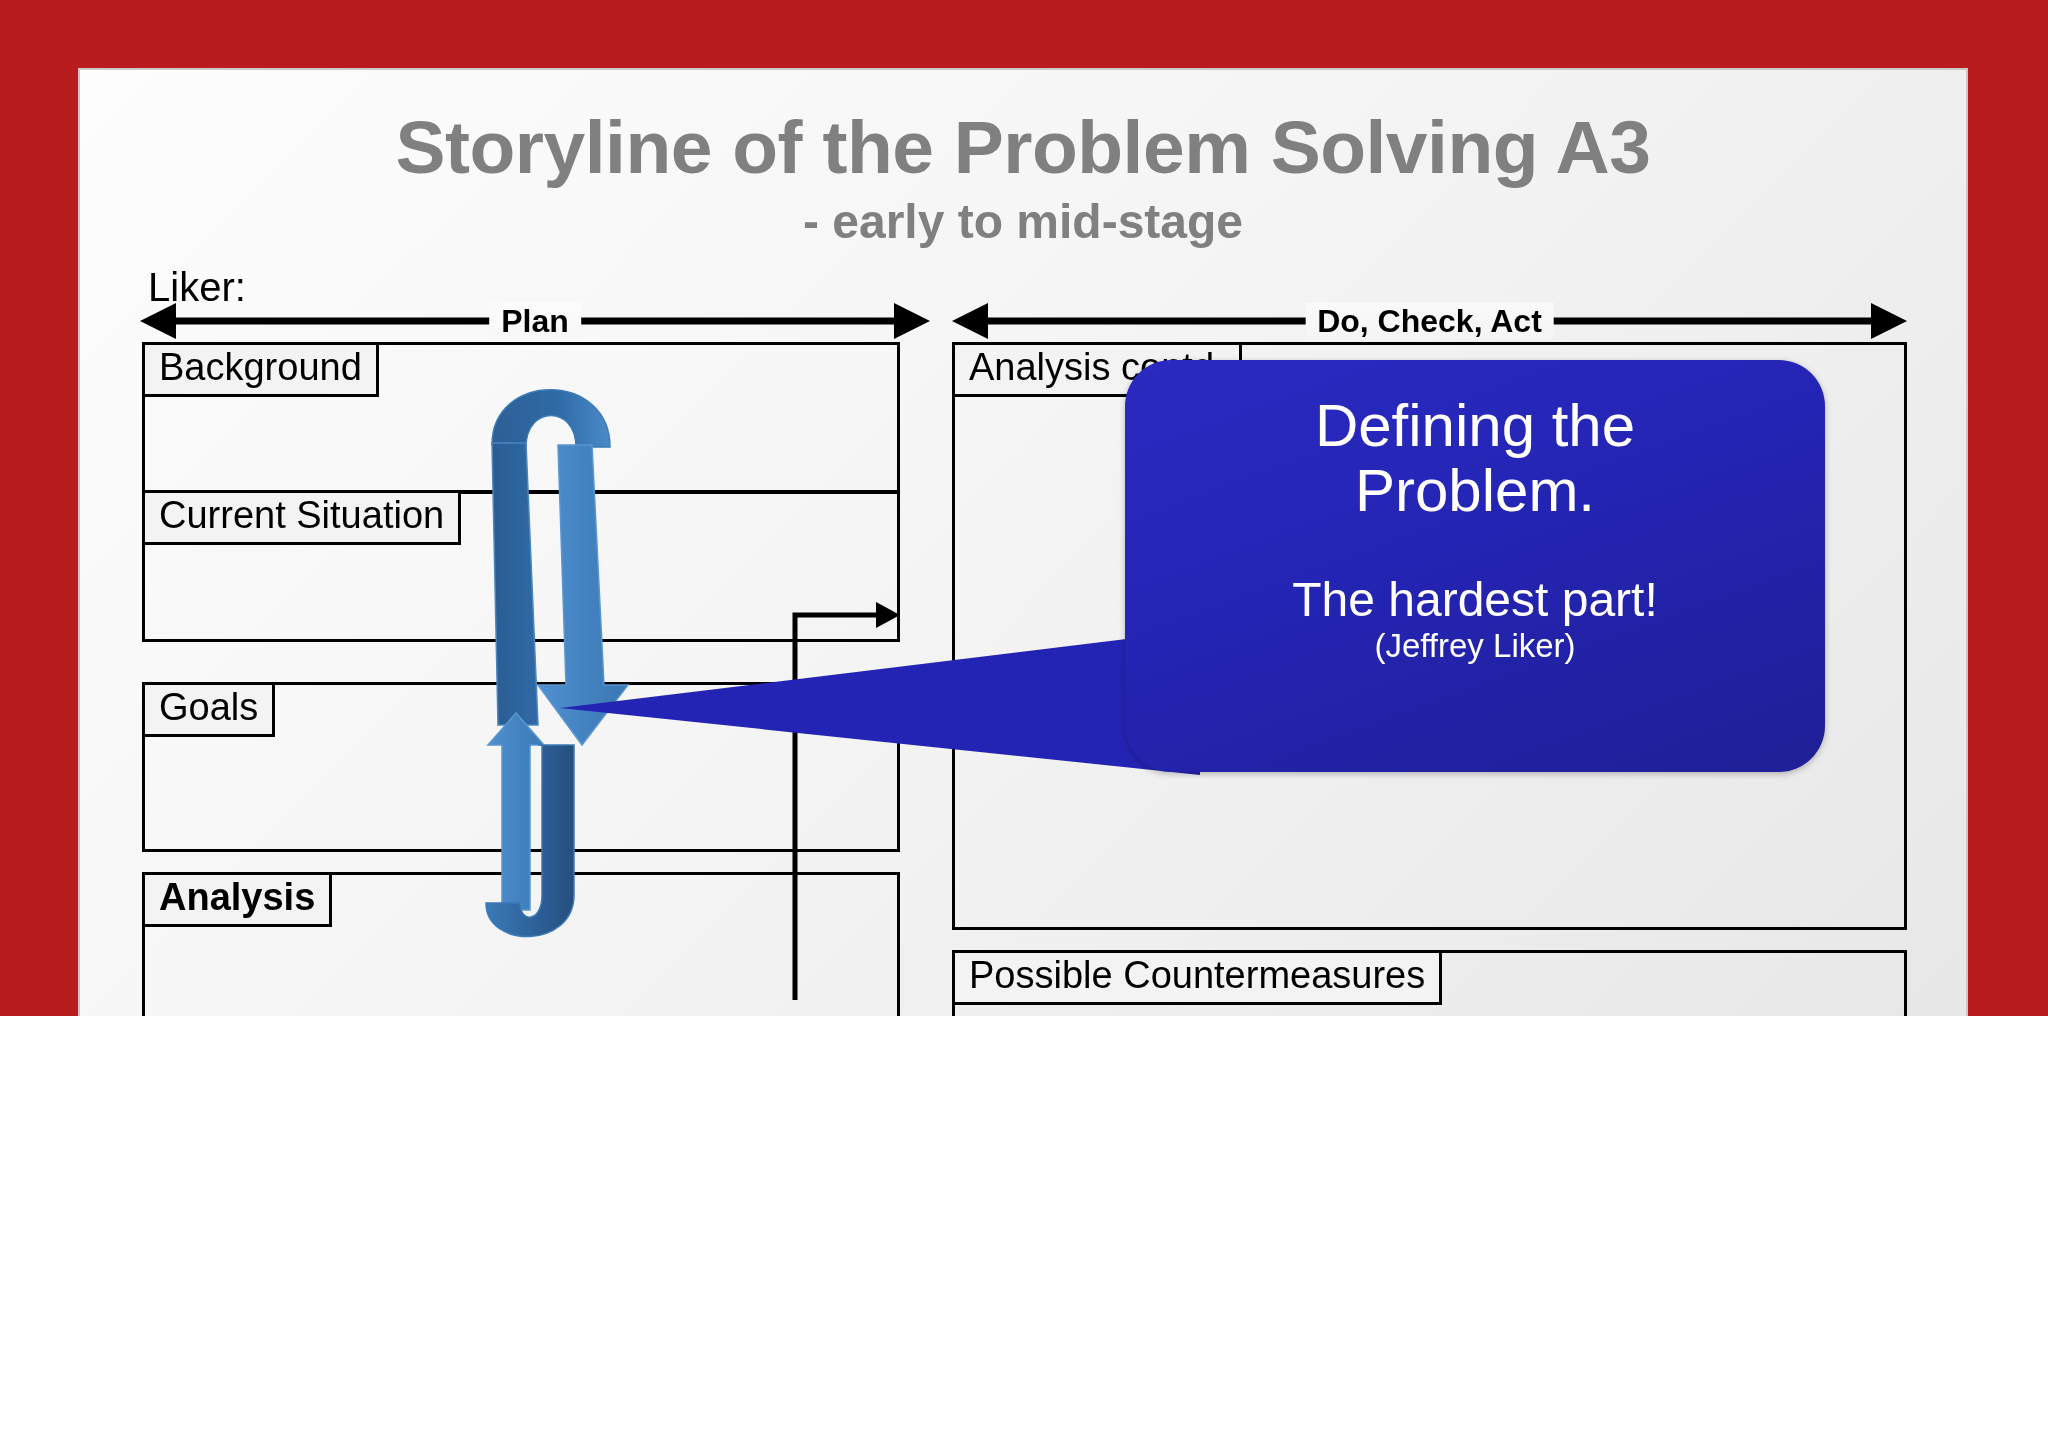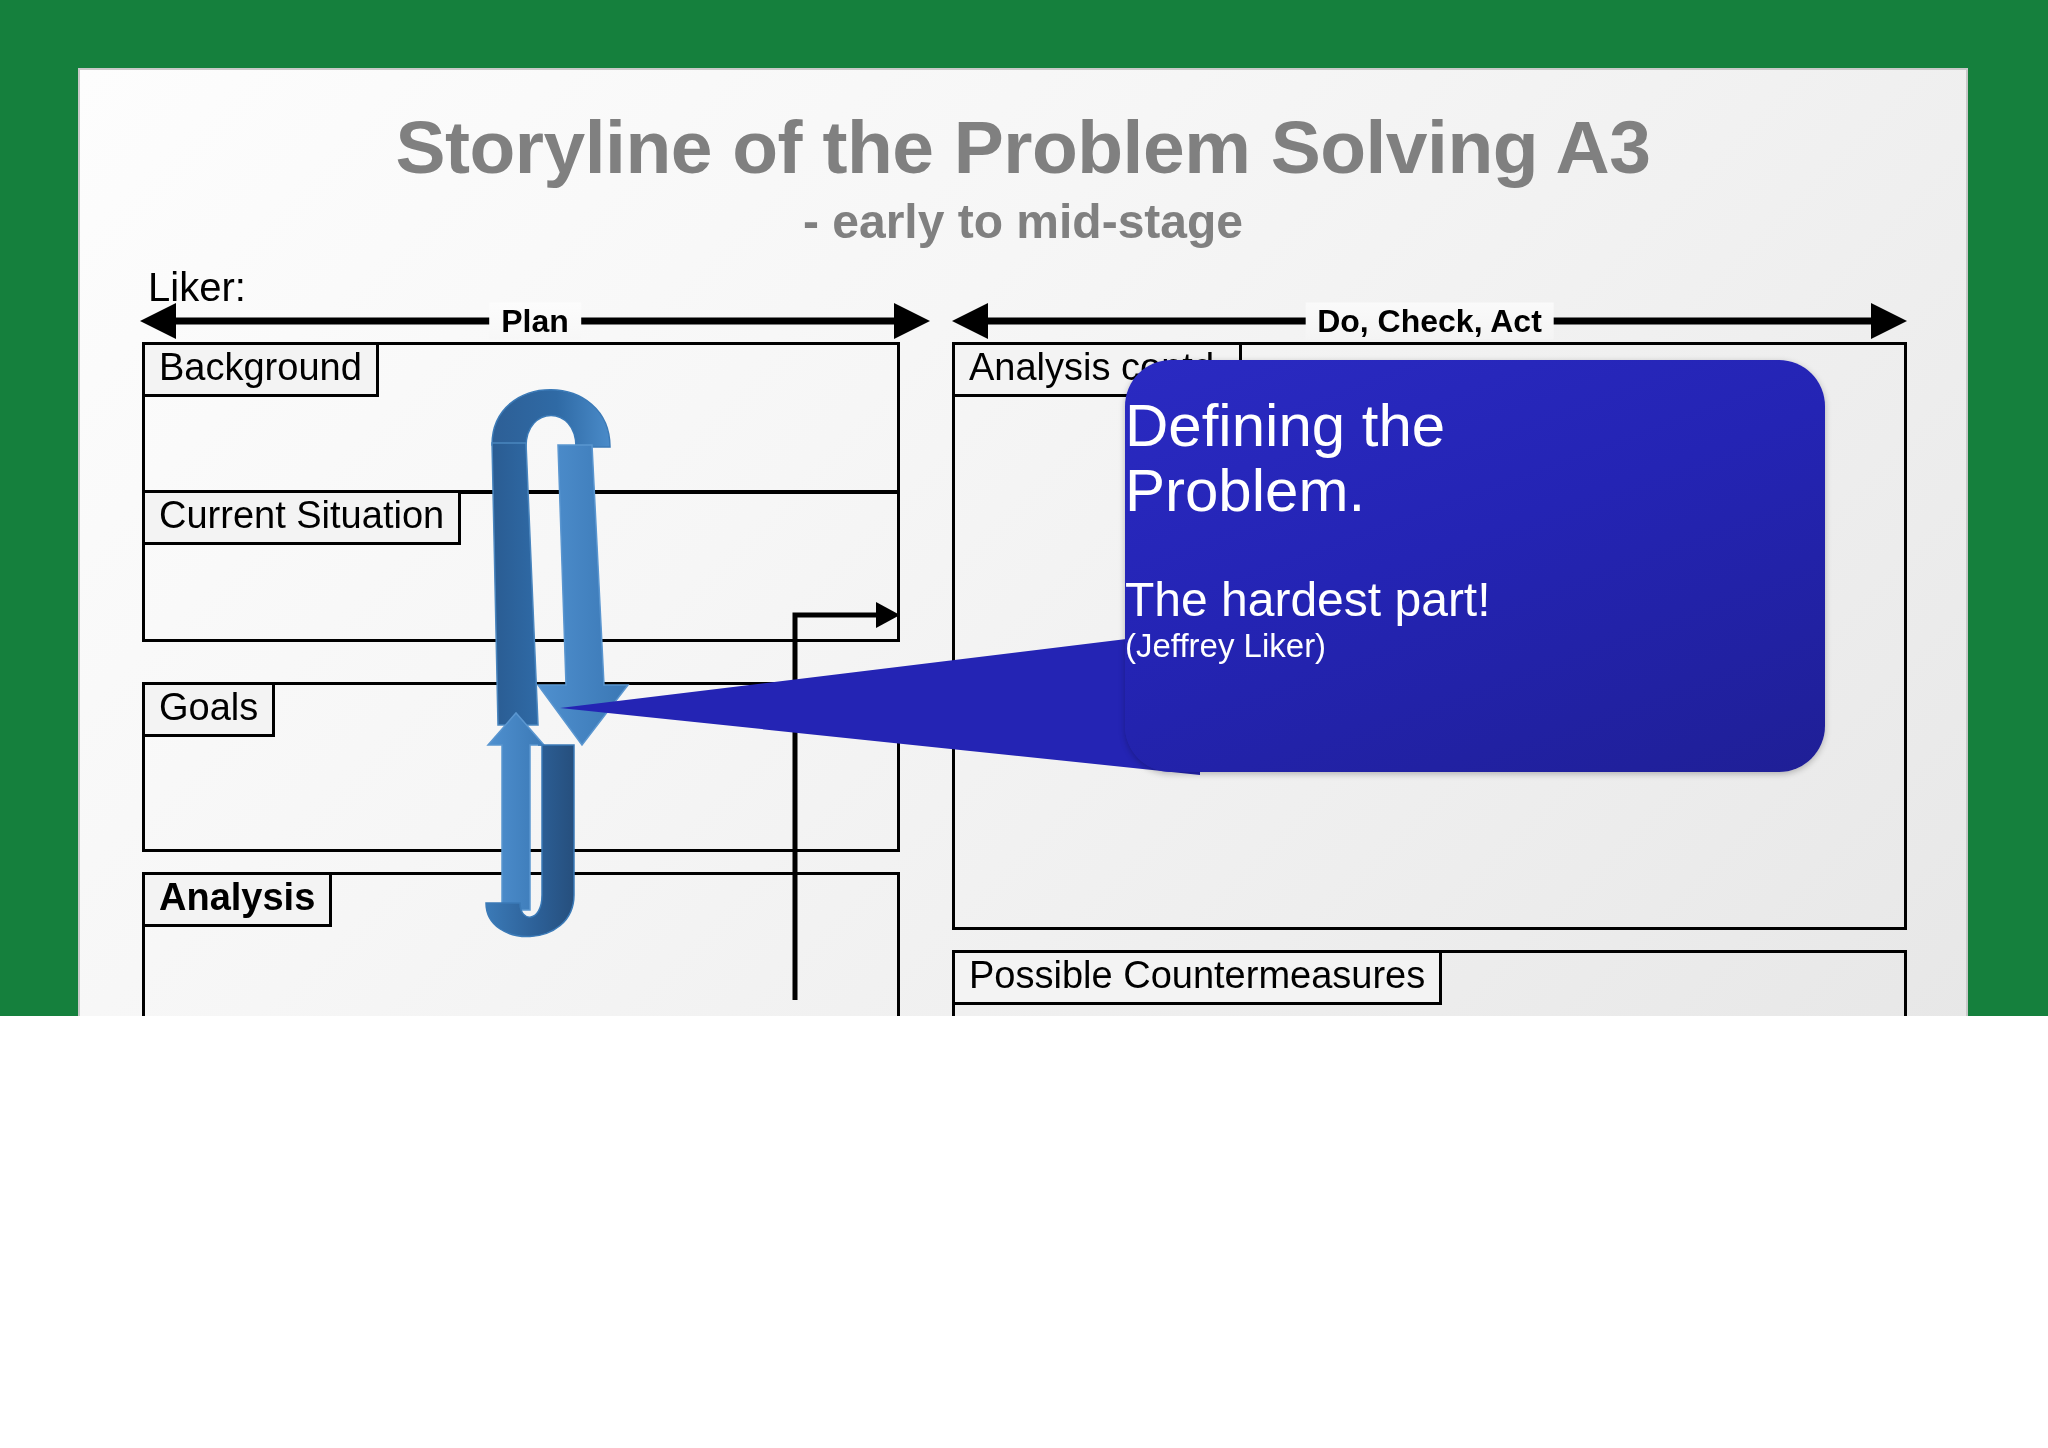--- a/index.html
+++ b/index.html
@@ -7,21 +7,21 @@
     padding: 0;
     background: #ffffff;
   }
   body {
     font-family: "Liberation Sans", sans-serif;
   }
   #slide {
     position: relative;
     width: 2048px;
     height: 1016px;
-    background: #15803d;
+    background: #b91c1c;
     overflow: hidden;
   }
   
   #canvas {
     position: absolute;
     left: 78px;
     top: 68px;
     width: 1890px;
     height: 1310px;
     border: 2px solid #c9c9c9;
@@ -106,21 +106,21 @@
     box-sizing: border-box;
   }
 
   
   #callout {
     position: absolute;
     border-radius: 46px;
     background: linear-gradient(160deg, #2a2ac2 0%, #2424b4 45%, #1f1f96 100%);
     box-shadow: 0 2px 6px rgba(0,0,0,0.25);
     color: #ffffff;
-    text-align: left;
+    text-align: center;
     z-index: 6;
   }
   #callout .c-line1 {
     font-size: 60px;
     line-height: 1.08;
     margin-top: 34px;
   }
   #callout .c-line2 {
     font-size: 48px;
     line-height: 1.1;

